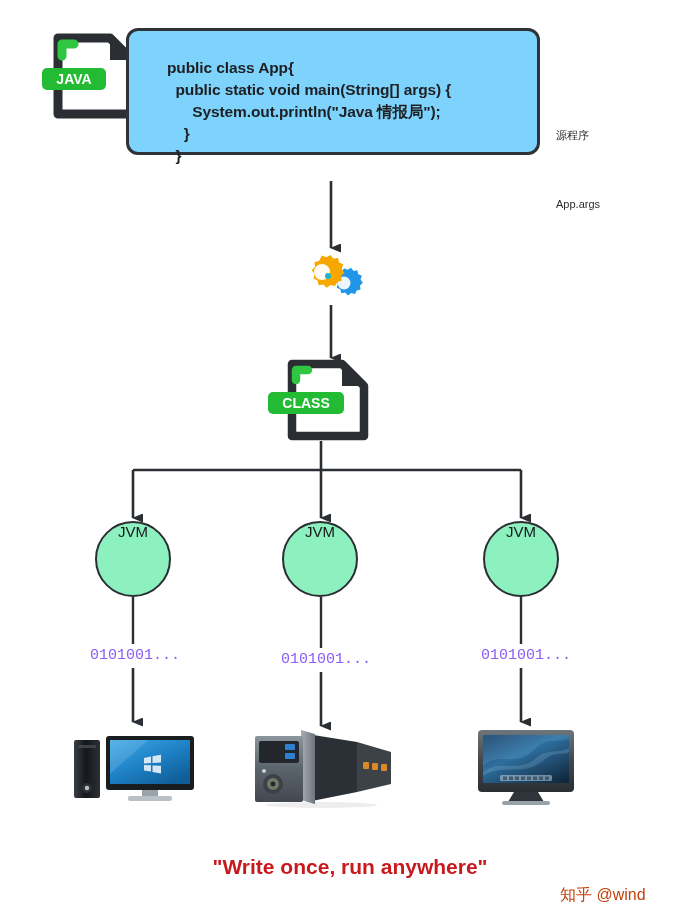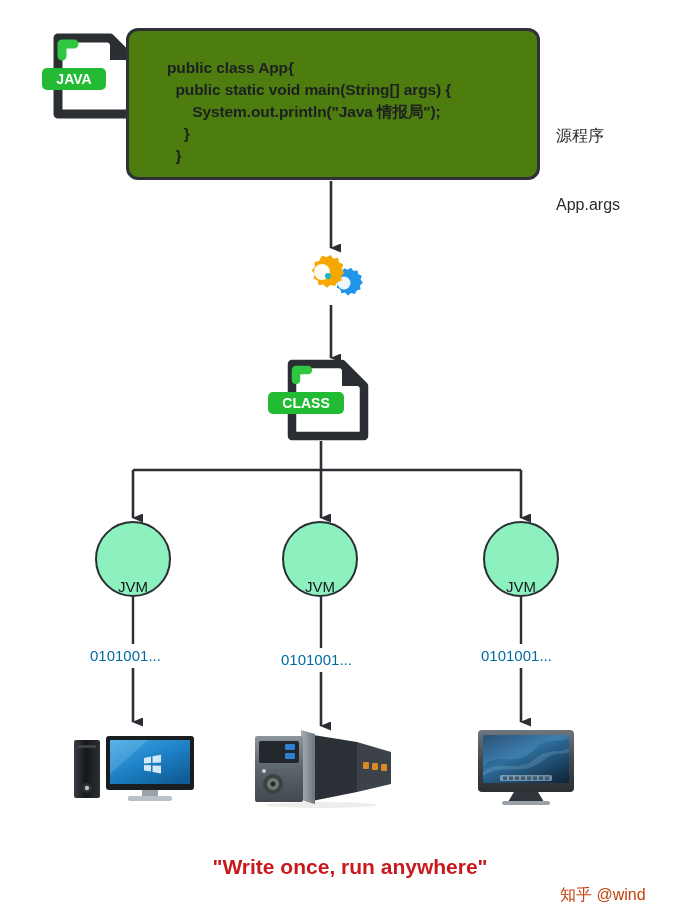--- a/index.html
+++ b/index.html
@@ -25,22 +25,22 @@
   }
 
   
   .layer { position: absolute; }
 
   
   #source-code-box {
     left: 126px;
     top: 28px;
     width: 414px;
-    height: 152px;
-    background: #4d7c0f;
+    height: 127px;
+    background: #7dd3fc;
     border: 3px solid #2f3338;
     border-radius: 12px;
     box-sizing: border-box;
     z-index: 5;
   }
   #source-code-text {
     position: absolute;
     left: 38px;
     top: 26px;
     margin: 0;
@@ -64,21 +64,21 @@
   #class-file-icon {
     left: 262px;
     top: 358px;
     width: 116px;
     height: 84px;
     z-index: 4;
   }
 
   
   .side-label {
-    font-size: 16px;
+    font-size: 11px;
     line-height: 23px;
     color: #2b2b2b;
     white-space: pre;
   }
   #source-label { left: 556px; top: 78px; }
   #bytecode-label { left: 392px; top: 375px; }
   #compiler-label {
     left: 398px;
     top: 276px;
     font-size: 16px;
@@ -97,38 +97,39 @@
 
   
   .jvm-node {
     width: 76px;
     height: 76px;
     border-radius: 50%;
     background: #8df0bf;
     border: 2.5px solid #2b2f33;
     box-sizing: border-box;
     display: flex;
-    align-items: flex-end;
+    align-items: flex-start;
     justify-content: center;
     font-size: 15px;
     color: #16181a;
     z-index: 5;
   }
   #jvm-node-1 { left: 95px;  top: 521px; }
   #jvm-node-2 { left: 282px; top: 521px; }
   #jvm-node-3 { left: 483px; top: 521px; }
 
   
   .binary-label {
     font-size: 15px;
-    color: #0369a1;
+    color: #8b5cf6;
     white-space: nowrap;
     z-index: 5;
     background: #ffffff;
     padding: 1px 4px;
+    font-family: Liberation Mono, monospace;
   }
   #binary-label-1 { left: 86px;  top: 646px; }
   #binary-label-2 { left: 277px; top: 650px; }
   #binary-label-3 { left: 477px; top: 646px; }
 
   
   .computer-art { z-index: 4; }
   #computer-windows { left: 70px;  top: 726px; width: 128px; height: 82px; }
   #computer-server  { left: 245px; top: 726px; width: 152px; height: 82px; }
   #computer-mac     { left: 474px; top: 726px; width: 104px; height: 82px; }

